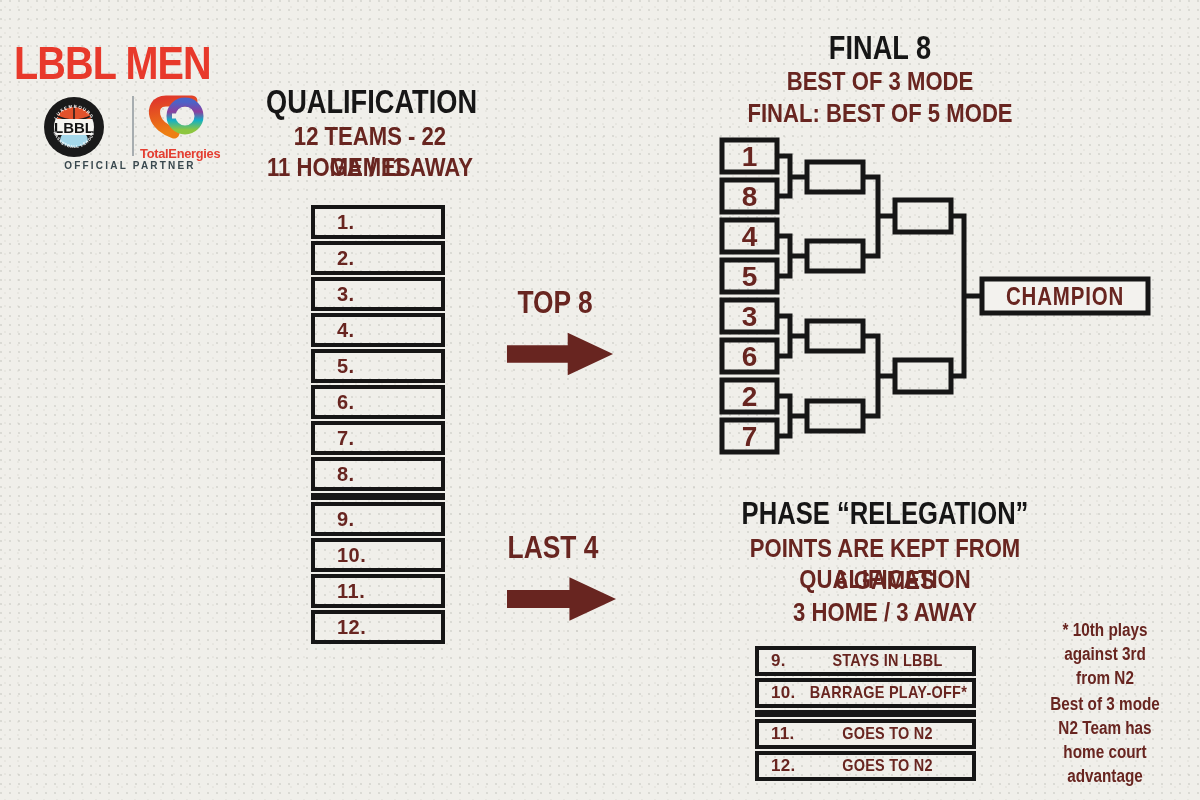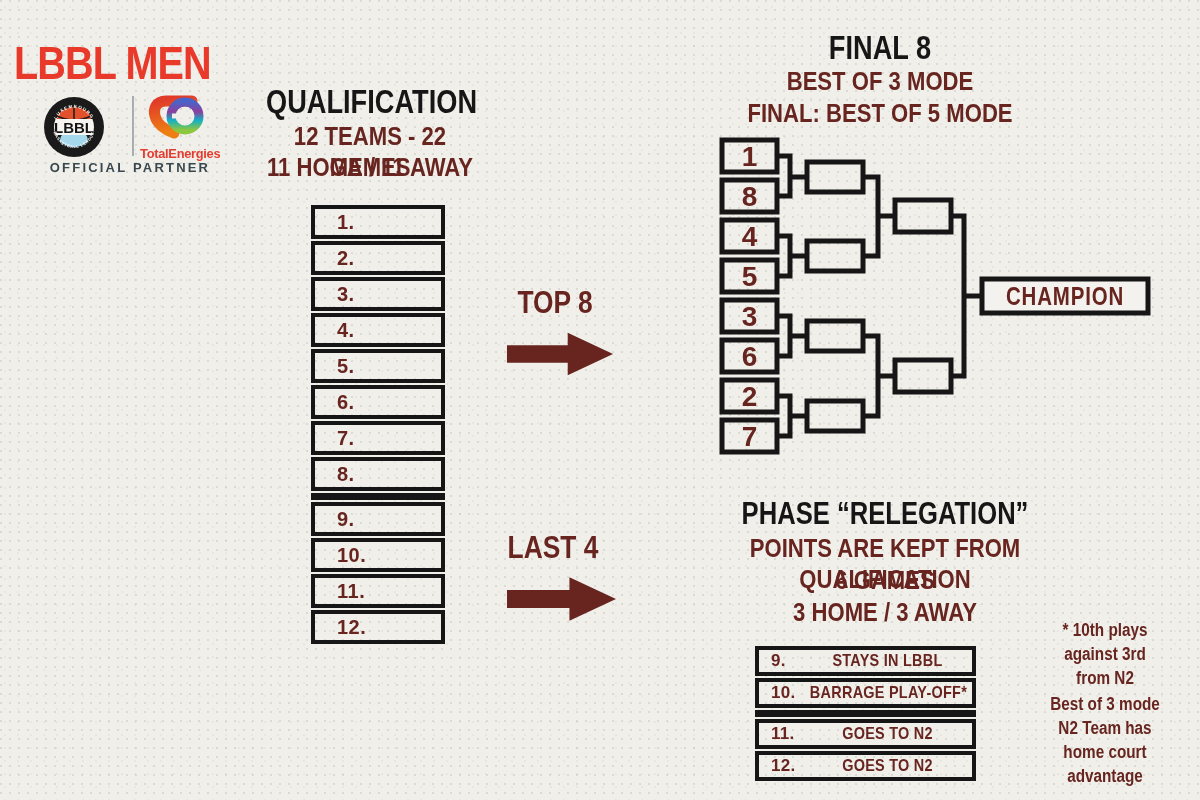--- a/index.html
+++ b/index.html
@@ -37,21 +37,21 @@
     letter-spacing:-1px;transform:scaleX(.86);transform-origin:left top;white-space:nowrap;
   }
   .lbbl-logo{left:43px;top:96px;width:62px;height:62px;}
   .logo-divider{left:132px;top:96px;width:2px;height:60px;background:#a7adb0;}
   .te-logo{left:146px;top:90px;width:60px;height:56px;}
   .te-wordmark{
     left:138px;top:146px;width:84px;text-align:center;font-size:13.5px;font-weight:800;
     color:#e43d30;transform:scaleX(.95);letter-spacing:-0.3px;
   }
   .partner-caption{
-    left:40px;top:160px;width:180px;text-align:center;font-size:13px;font-weight:700;
+    left:40px;top:160px;width:180px;text-align:center;font-size:10px;font-weight:700;
     letter-spacing:2.2px;color:#39484e;
   }
   
   .qual-title{left:240px;top:82px;width:260px;font-size:34px;}
   .qual-sub1{left:240px;top:121px;width:260px;font-size:26px;}
   .qual-sub2{left:240px;top:152px;width:260px;font-size:26px;}
   .qual-table{
     left:311px;top:205px;width:134px;display:flex;flex-direction:column;gap:2px;
   }
   .qrow{

